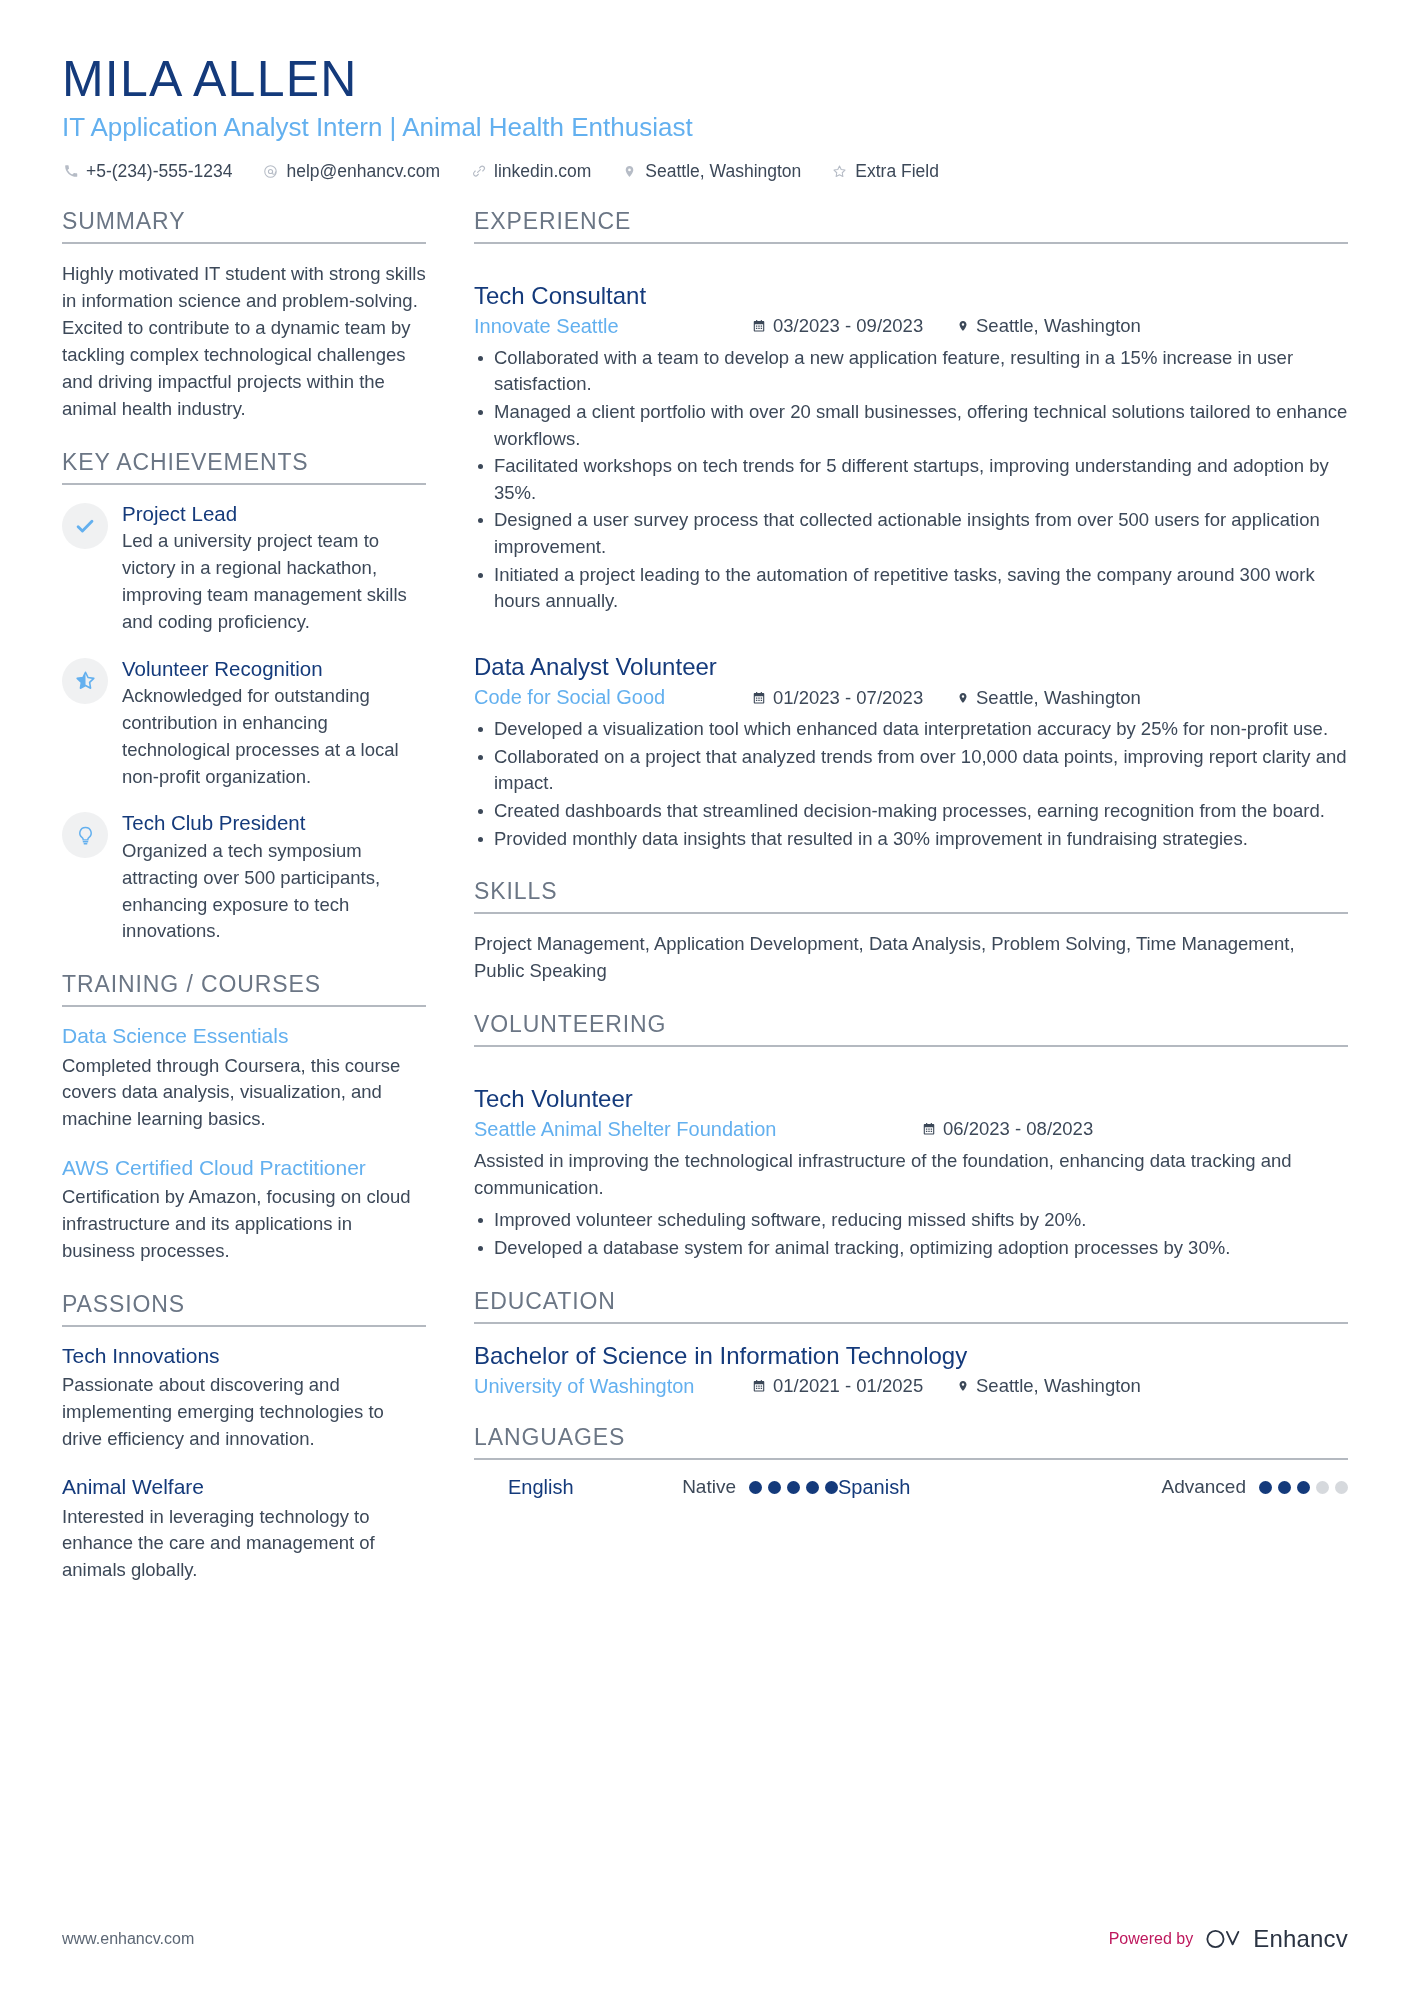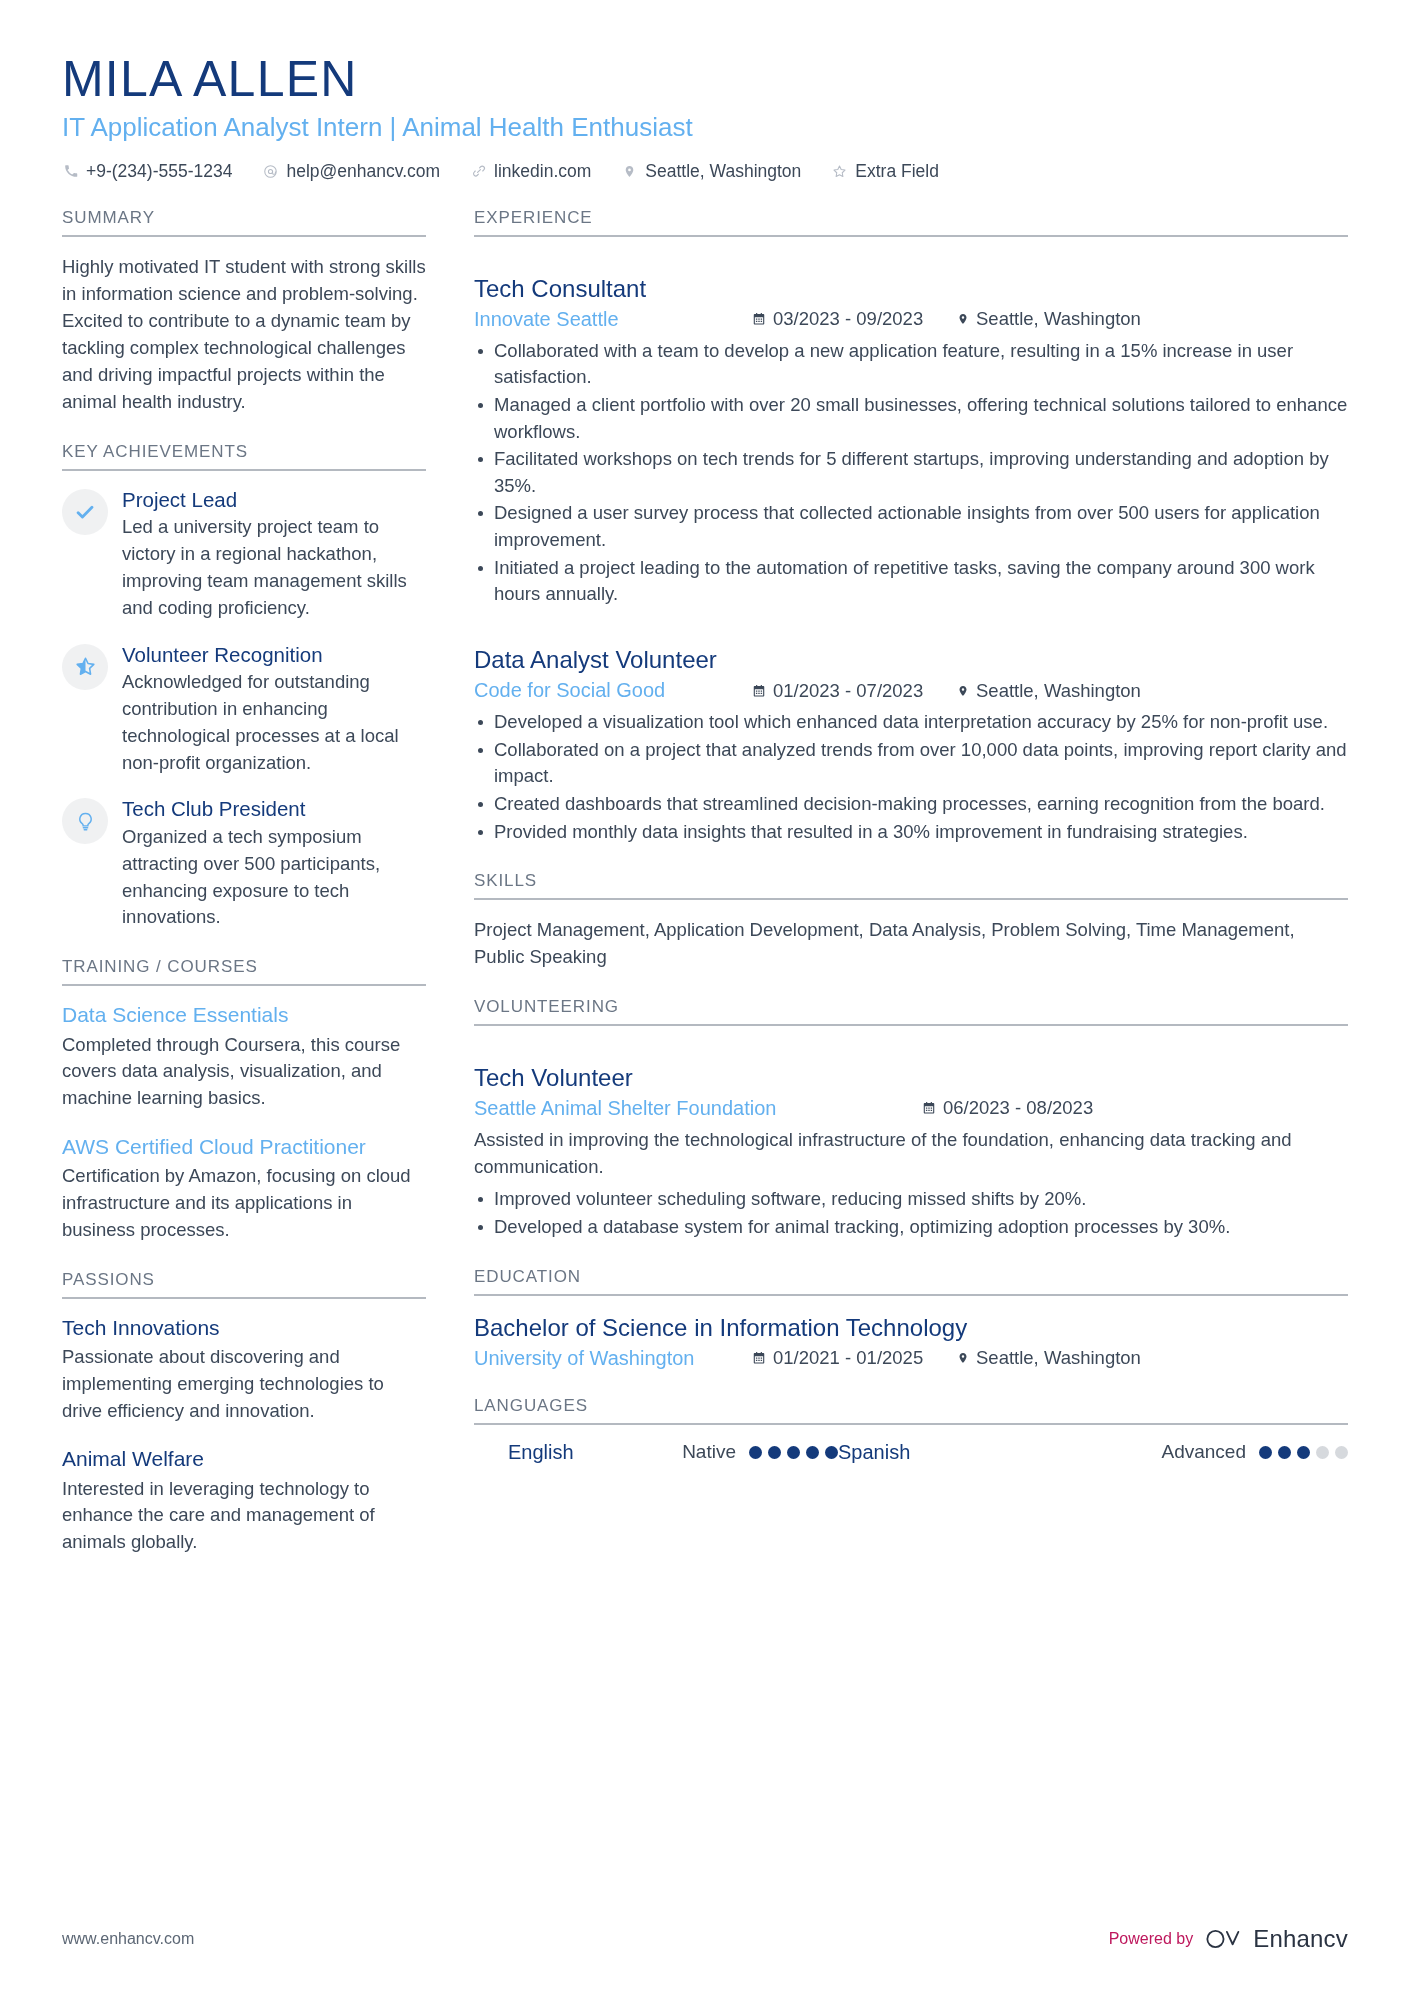--- a/index.html
+++ b/index.html
@@ -66,21 +66,21 @@
   .cols {
     display: flex;
     align-items: flex-start;
   }
   .col-left  { width: 390px; flex: 0 0 390px; padding-right: 26px; }
   .col-right { flex: 1 1 auto; padding-left: 22px; }
 
   
   .sec { margin-bottom: 26px; }
   .sec-title {
-    font-size: 17px;
+    font-size: 23px;
     letter-spacing: 0.9px;
     color: #6b7685;
     font-weight: 400;
     padding-bottom: 7px;
     border-bottom: 2px solid #b4b9c0;
     margin-bottom: 16px;
   }
 
   .body-text {
     font-size: 18.5px;
@@ -273,21 +273,21 @@
     <div class="hdr-title">IT Application Analyst Intern | Animal Health Enthusiast</div>
 
     <div class="contact-row">
 
       <div class="contact-item">
         <span class="ci">
           <svg width="14" height="14" viewBox="0 0 24 24" fill="currentColor">
             <path d="M6.6 10.8c1.6 3.2 4.3 5.8 7.5 7.4l2.5-2.5c.3-.3.8-.4 1.2-.3 1.2.4 2.5.6 3.9.6.6 0 1 .4 1 1V21c0 .6-.4 1-1 1C10.4 22 2 13.6 2 3.3c0-.6.4-1 1-1h4c.6 0 1 .4 1 1 0 1.3.2 2.6.6 3.8.1.4 0 .9-.3 1.2l-2.7 2.5z"></path>
           </svg>
         </span>
-        <span>+9-(234)-555-1234</span>
+        <span>+5-(234)-555-1234</span>
       </div>
 
       <div class="contact-item">
         <span class="ci">
           <svg width="15" height="15" viewBox="0 0 24 24" fill="none" stroke="currentColor" stroke-width="1.7">
             <circle cx="12" cy="12" r="9.2"></circle>
             <circle cx="12" cy="12" r="3.3"></circle>
             <path d="M15.3 12v2.2a2.3 2.3 0 0 0 4.6 0V12"></path>
           </svg>
         </span>

